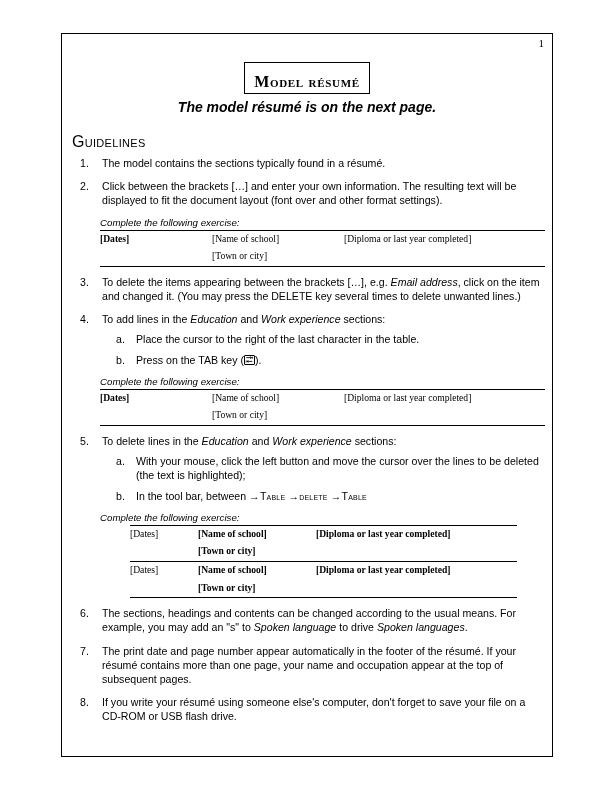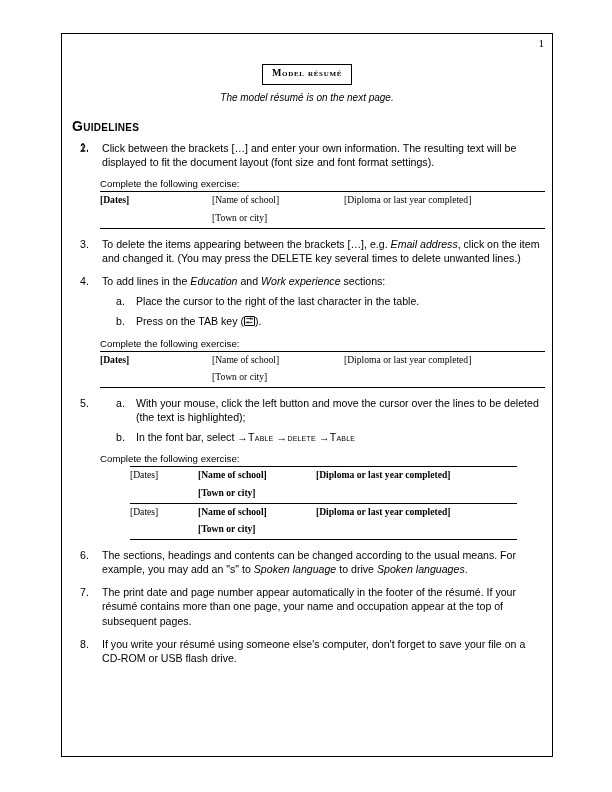--- a/index.html
+++ b/index.html
@@ -45,44 +45,44 @@
   }
 
   
   .title-wrap {
     text-align: center;
     margin-bottom: 7px;
   }
   .title-box {
     display: inline-block;
     border: 1.3px solid #000;
-    padding: 0 9px 4px 9px;
+    padding: 11px 9px 4px 9px;
     font-family: "Liberation Serif", serif;
     font-weight: bold;
-    font-size: 10px;
+    font-size: 16px;
     font-variant: small-caps;
     letter-spacing: 0.7px;
     line-height: 15px;
     text-align: right;
   }
 
   .subtitle {
     text-align: center;
     font-style: italic;
-    font-weight: normal;
-    font-size: 10px;
-    line-height: 12px;
-    margin-bottom: 16px;
-  }
-  .subtitle div { white-space: nowrap; }
-
-  
-  .section-heading {
     font-weight: bold;
     font-size: 14px;
+    line-height: 12px;
+    margin-bottom: 23px;
+  }
+  .subtitle div { white-space: nowrap; }
+
+  
+  .section-heading {
+    font-weight: normal;
+    font-size: 16px;
     font-variant: small-caps;
     letter-spacing: 0.3px;
     margin: 12px 0 8px 0;
     line-height: 12px;
   }
 
   
   .item {
     position: relative;
     padding-left: 30px;
@@ -137,20 +137,21 @@
     margin: 0 0px;
     box-sizing: border-box;
   }
   .tabkey svg { position: absolute; left: 0; top: 0; }
 
   
   .exercise {
     margin: 6px 0 8px 0;
   }
   .exercise-label {
+    font-style: italic;
     font-size: 9.7px;
     line-height: 12px;
     margin-bottom: 1px;
   }
   .ex-indent-1 { margin-left: 28px; }
   .ex-indent-2 { margin-left: 28px; }
   .ex-indent-3 { margin-left: 28px; }
 
   table.rtable {
     border-collapse: collapse;
@@ -192,25 +193,26 @@
     </div>
 
     <div class="subtitle">
       <div>The model résumé is on the next page.</div>
     </div>
 
     <div class="section-heading">Guidelines</div>
 
     <div class="item">
       <span class="marker">1.</span>
+      <p>The model contains the sections typically found in a résumé.</p>
     </div>
 
     <div class="item">
       <span class="marker">2.</span>
-      <p>Click between the brackets […] and enter your own information. The resulting text will be displayed to fit the document layout (font size and font format settings).</p>
+      <p>Click between the brackets […] and enter your own information. The resulting text will be displayed to fit the document layout (font over and other format settings).</p>
     </div>
 
     <div class="exercise ex-indent-1">
       <div class="exercise-label">Complete the following exercise:</div>
       <table class="rtable" id="table-1">
         <tbody>
             <tr>
           <td class="c1 rule-top cell-bold">[Dates]</td>
           <td class="c2 rule-top">[Name of school]</td>
           <td class="c3 rule-top">[Diploma or last year completed]</td>
@@ -260,29 +262,30 @@
           <td class="c1 rule-bot"></td>
           <td class="c2 rule-bot">[Town or city]</td>
           <td class="c3 rule-bot"></td>
         </tr>
       </tbody>
         </table>
     </div>
 
     <div class="item">
       <span class="marker">5.</span>
+      <p><span>To </span><b>delete lines</b><span> in the </span><i>Education</i><span> and </span><i>Work experience</i><span> sections:</span></p>
 
       <div class="subitem">
         <span class="marker">a.</span>
         <p>With your mouse, click the left button and move the cursor over the lines to be deleted (the text is highlighted);</p>
       </div>
 
       <div class="subitem">
         <span class="marker">b.</span>
-        <p><span>In the font bar, select </span><span class="smallcaps">→Table →delete →Table</span></p>
+        <p><span>In the tool bar, between </span><span class="smallcaps">→Table →delete →Table</span></p>
       </div>
     </div>
 
     <div class="exercise ex-indent-3">
       <div class="exercise-label">Complete the following exercise:</div>
       <table class="rtable" id="table-3">
         <tbody>
             <tr>
           <td class="c1 rule-top">[Dates]</td>
           <td class="c2 rule-top cell-bold">[Name of school]</td>

